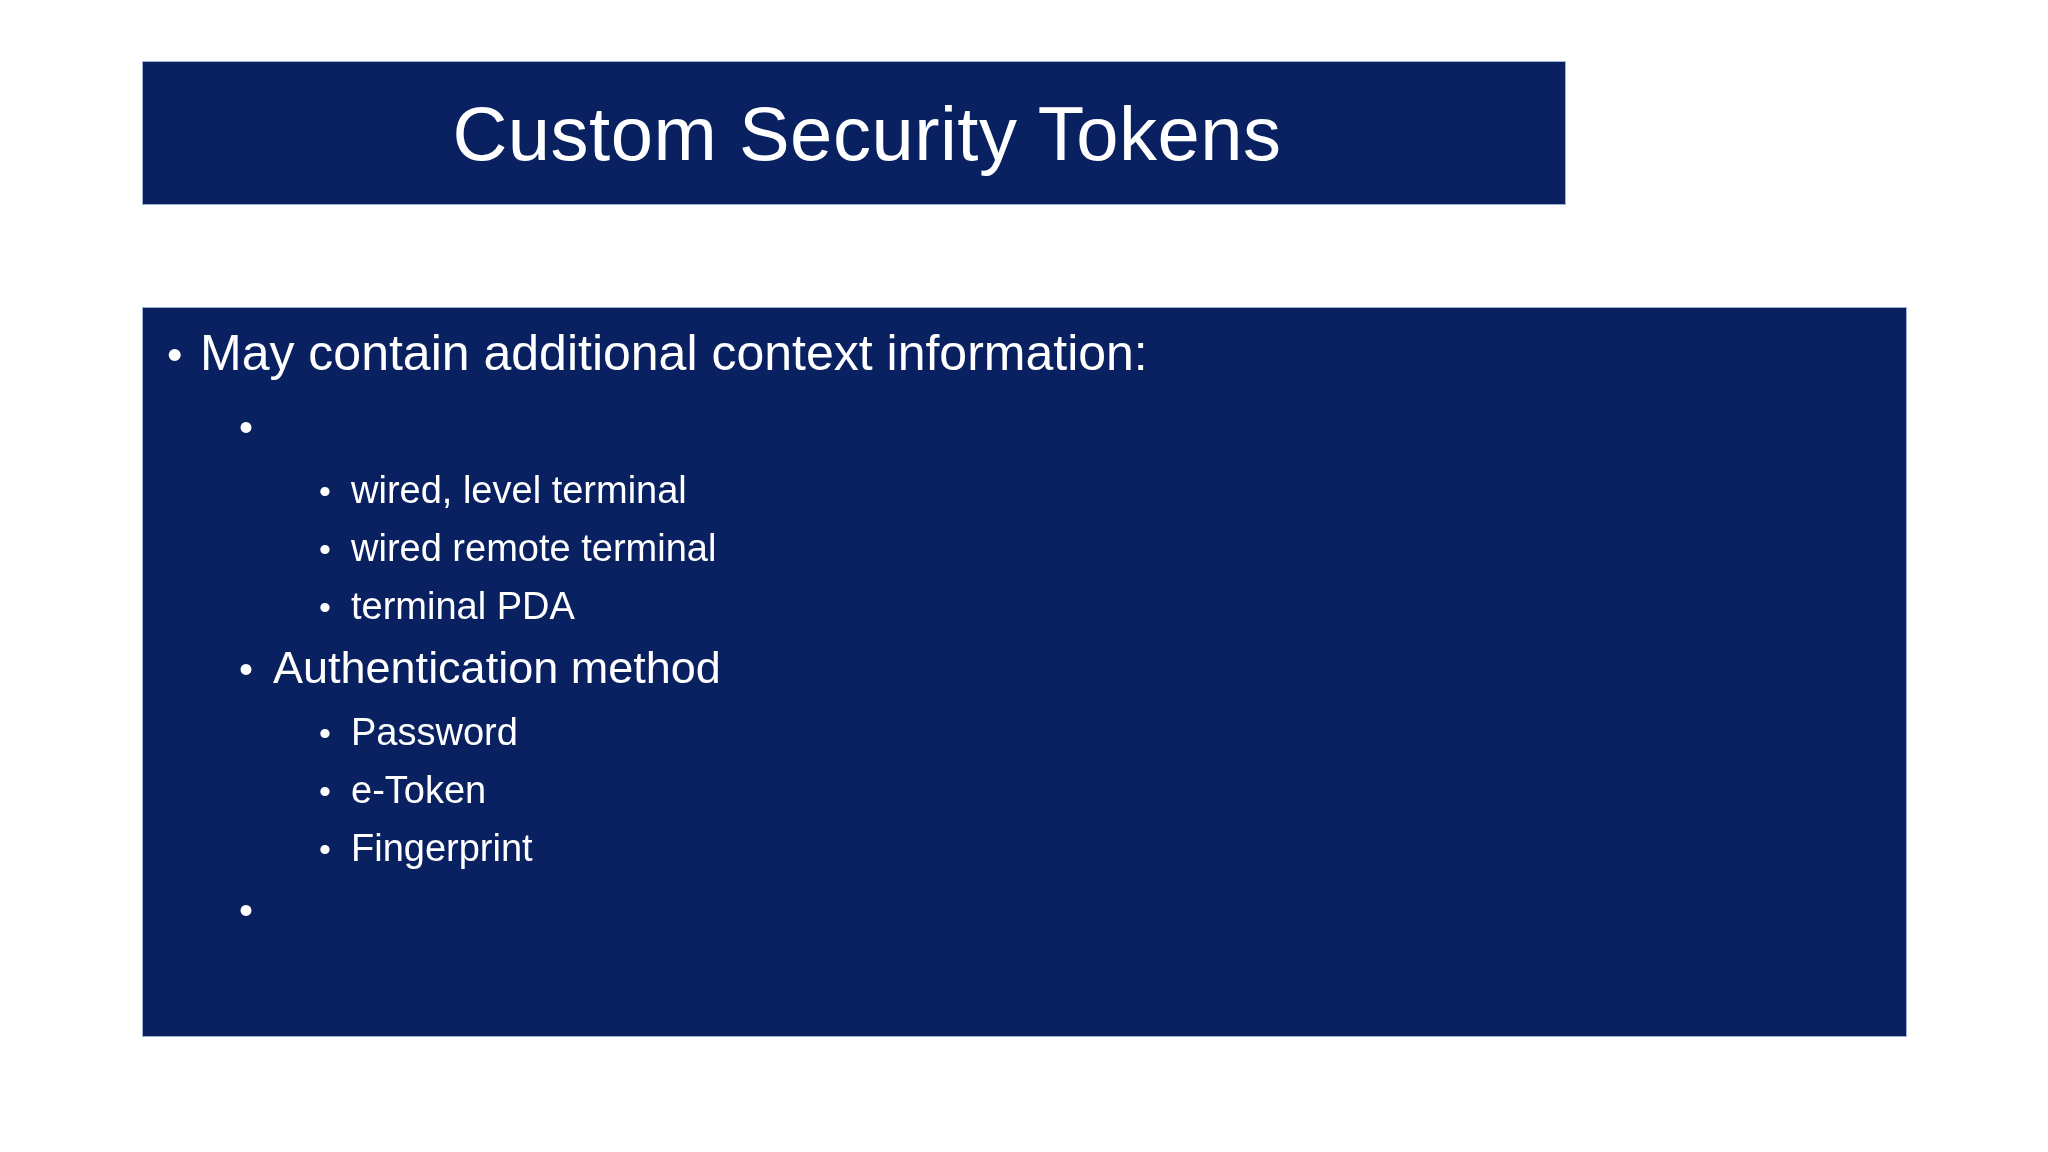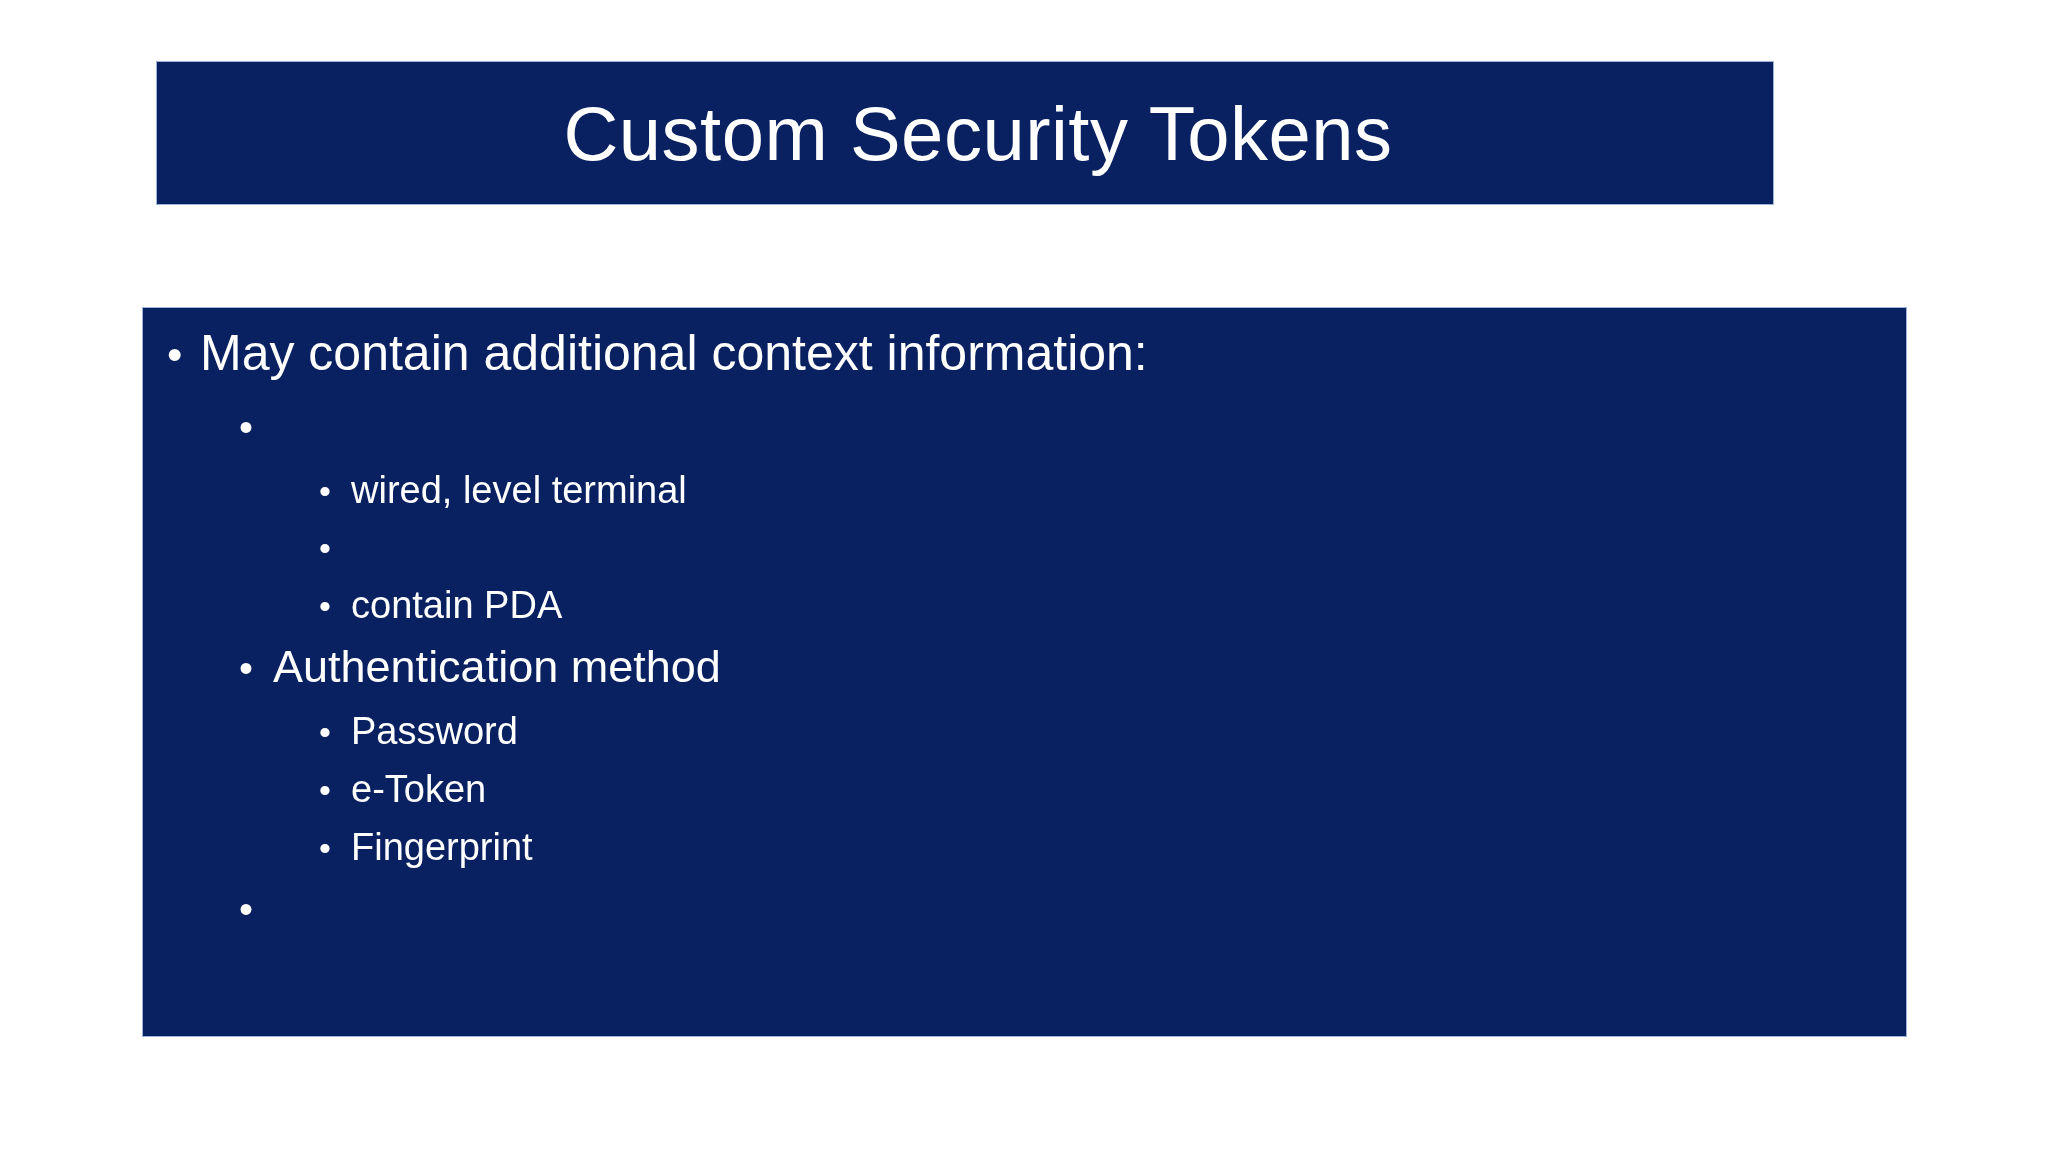--- a/index.html
+++ b/index.html
@@ -17,23 +17,23 @@
     overflow: hidden;
     font-family: "Liberation Sans", sans-serif;
   }
   .slide {
     position: absolute;
     inset: 0;
     background: var(--page-bg);
   }
   .title-bar {
     position: absolute;
-    left: 156px;
+    left: 142px;
     top: 61px;
-    width: 1618px;
+    width: 1424px;
     height: 144px;
     background: var(--panel-bg);
     border: 1px solid var(--panel-border);
     display: flex;
     align-items: center;
     justify-content: center;
     padding-left: 26px;
   }
   .title-text {
     color: var(--text);
@@ -90,25 +90,26 @@
       <span class="bullet">•</span>
     </div>
 
     <div class="li l3">
       <span class="bullet">•</span>
       <span>wired, level terminal</span>
     </div>
 
     <div class="li l3">
       <span class="bullet">•</span>
+      <span>wired remote terminal</span>
     </div>
 
     <div class="li l3">
       <span class="bullet">•</span>
-      <span>contain PDA</span>
+      <span>terminal PDA</span>
     </div>
 
     <div class="li l2">
       <span class="bullet">•</span>
       <span>Authentication method</span>
     </div>
 
     <div class="li l3">
       <span class="bullet">•</span>
       <span>Password</span>

